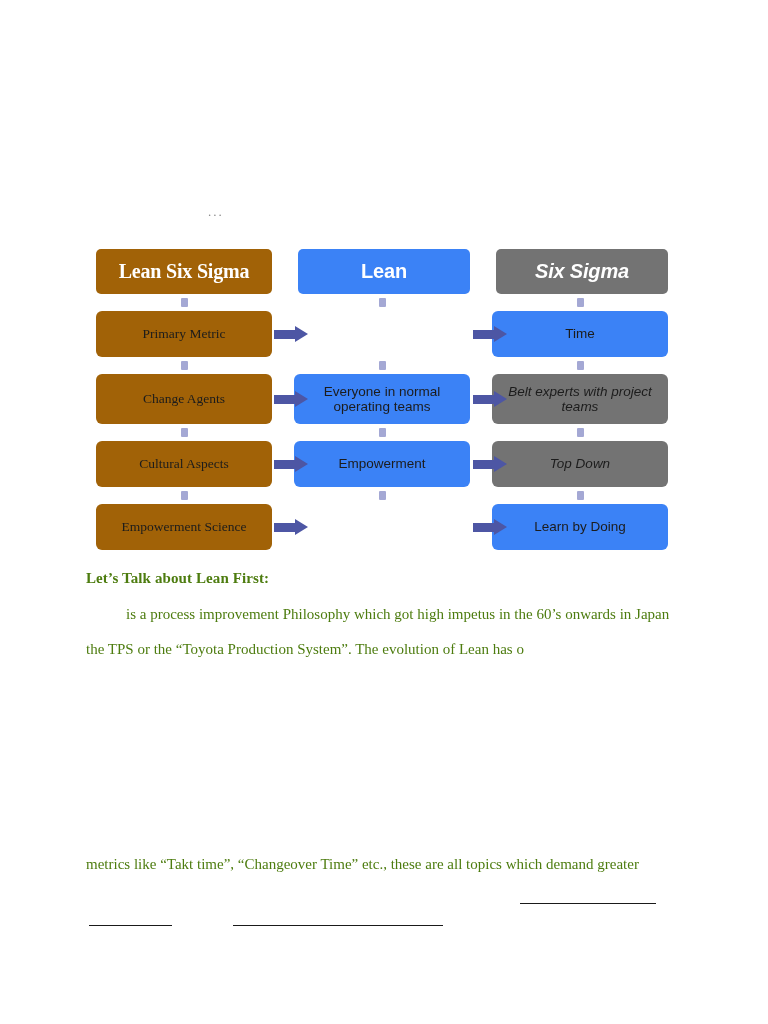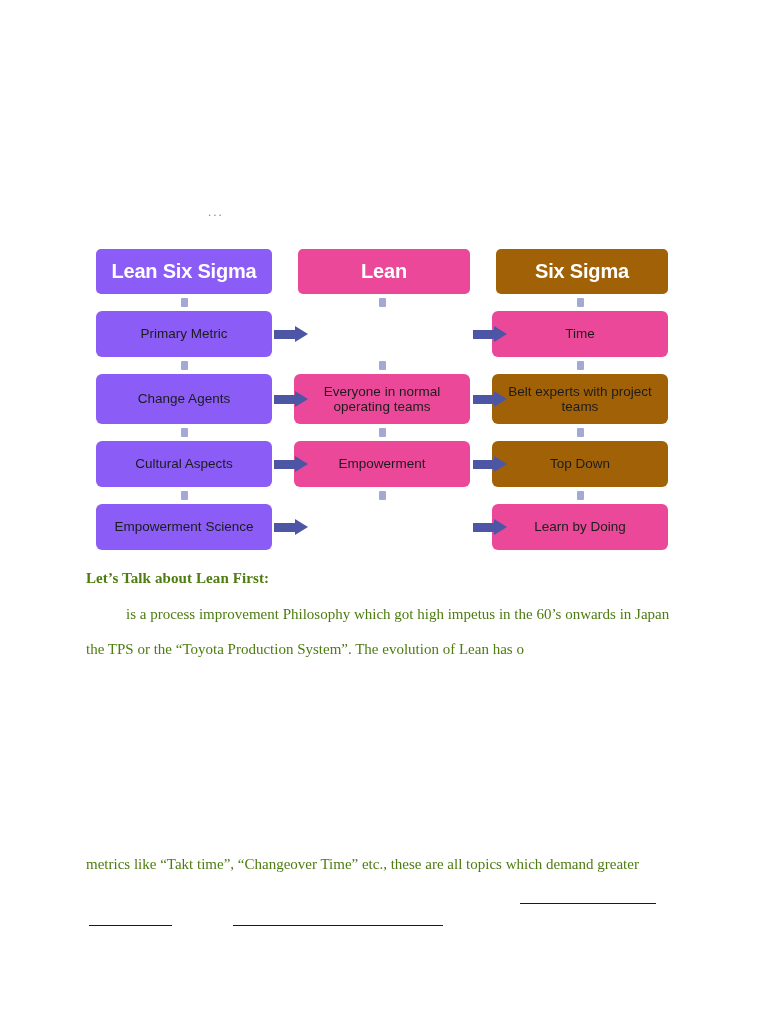--- a/index.html
+++ b/index.html
@@ -106,23 +106,23 @@
     justify-content: center;
     text-align: center;
     border-radius: 6px;
     color: #1c1c1c;
     font-size: 13.5px;
     line-height: 1.12;
     padding: 0 12px;
     box-sizing: border-box;
   }
 
-  .col-green  { background: #8b5cf6; }
-  .col-blue   { background: #ec4899; }
-  .col-orange { background: #a16207; }
+  .col-green  { background: #a16207; font-family: Liberation Serif, serif; }
+  .col-blue   { background: #3b82f6; }
+  .col-orange { background: #737373; font-style: italic; }
 
   
   .arrow {
     position: absolute;
     top: 50%;
     transform: translateY(-50%);
     width: 36px;
     height: 16px;
     display: flex;
     align-items: center;

